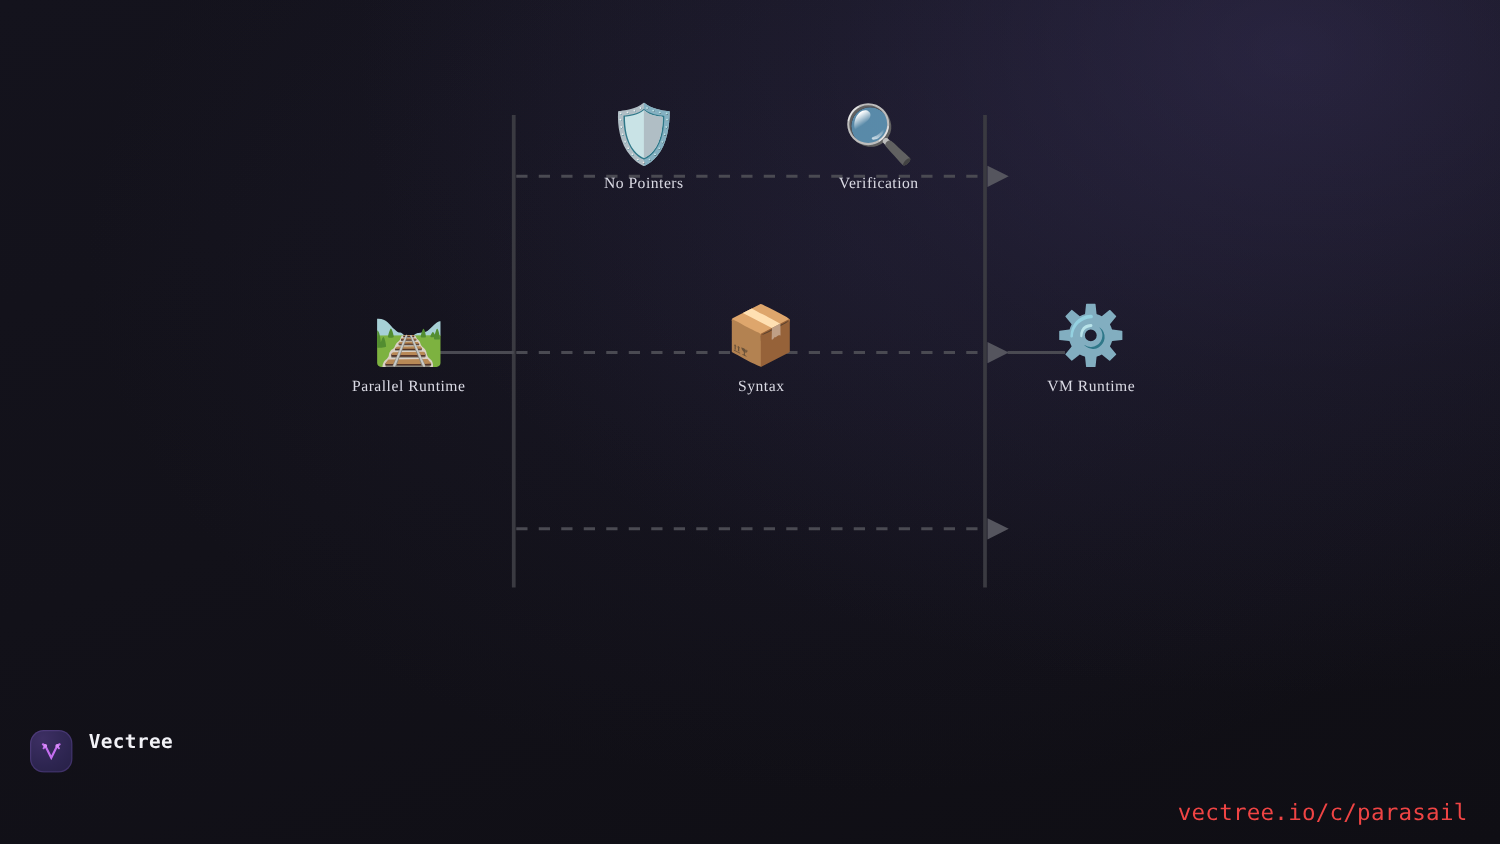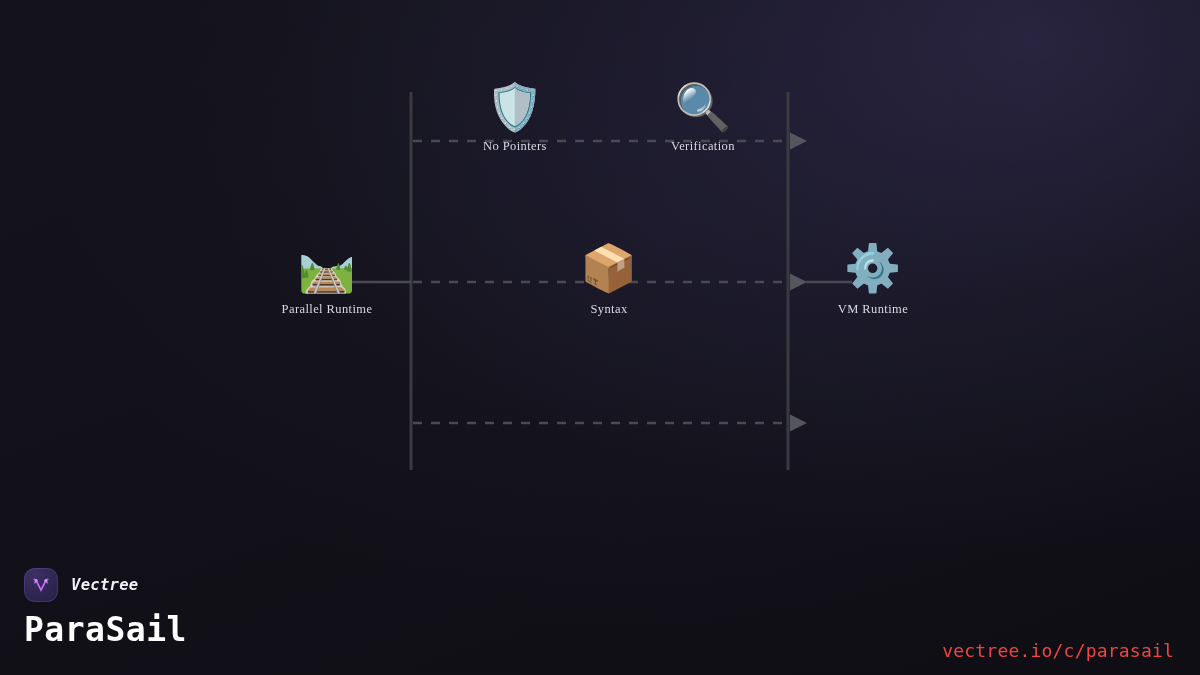--- a/index.html
+++ b/index.html
@@ -69,25 +69,24 @@
   #footer {
     position: absolute;
     left: 0;
     bottom: 0;
     width: 1200px;
     height: 115px;
   }
   #brand-row {
     position: absolute;
     left: 24px;
-    top: 8px;
+    top: 24px;
     display: flex;
-    align-items: center;
+    align-items: flex-start;
     gap: 13px;
-    font-style: italic;
   }
   #brand-logo {
     width: 34px;
     height: 34px;
     border-radius: 11px;
     background: radial-gradient(120% 120% at 30% 20%, #3d2f63 0%, #2d2550 55%, #241e42 100%);
     box-shadow: inset 0 0 0 1px rgba(150,110,220,0.22);
     display: flex;
     align-items: center;
     justify-content: center;
@@ -184,16 +183,15 @@
           <path d="M4.3,5.4 L6.2,6.6 L4.9,8.6"></path>
           <path d="M17.7,5.4 L15.8,6.6 L17.1,8.6"></path>
         </g>
         <circle cx="6.2" cy="6.6" r="1.5" fill="#d78cf7"></circle>
         <circle cx="15.8" cy="6.6" r="1.5" fill="#d78cf7"></circle>
       </svg>
     </div>
     <div id="brand-name">Vectree</div>
   </div>
 
-  <div id="page-title">ParaSail</div>
 
   <div id="footer-url">vectree.io/c/parasail</div>
 </div>
 
 </body></html>

